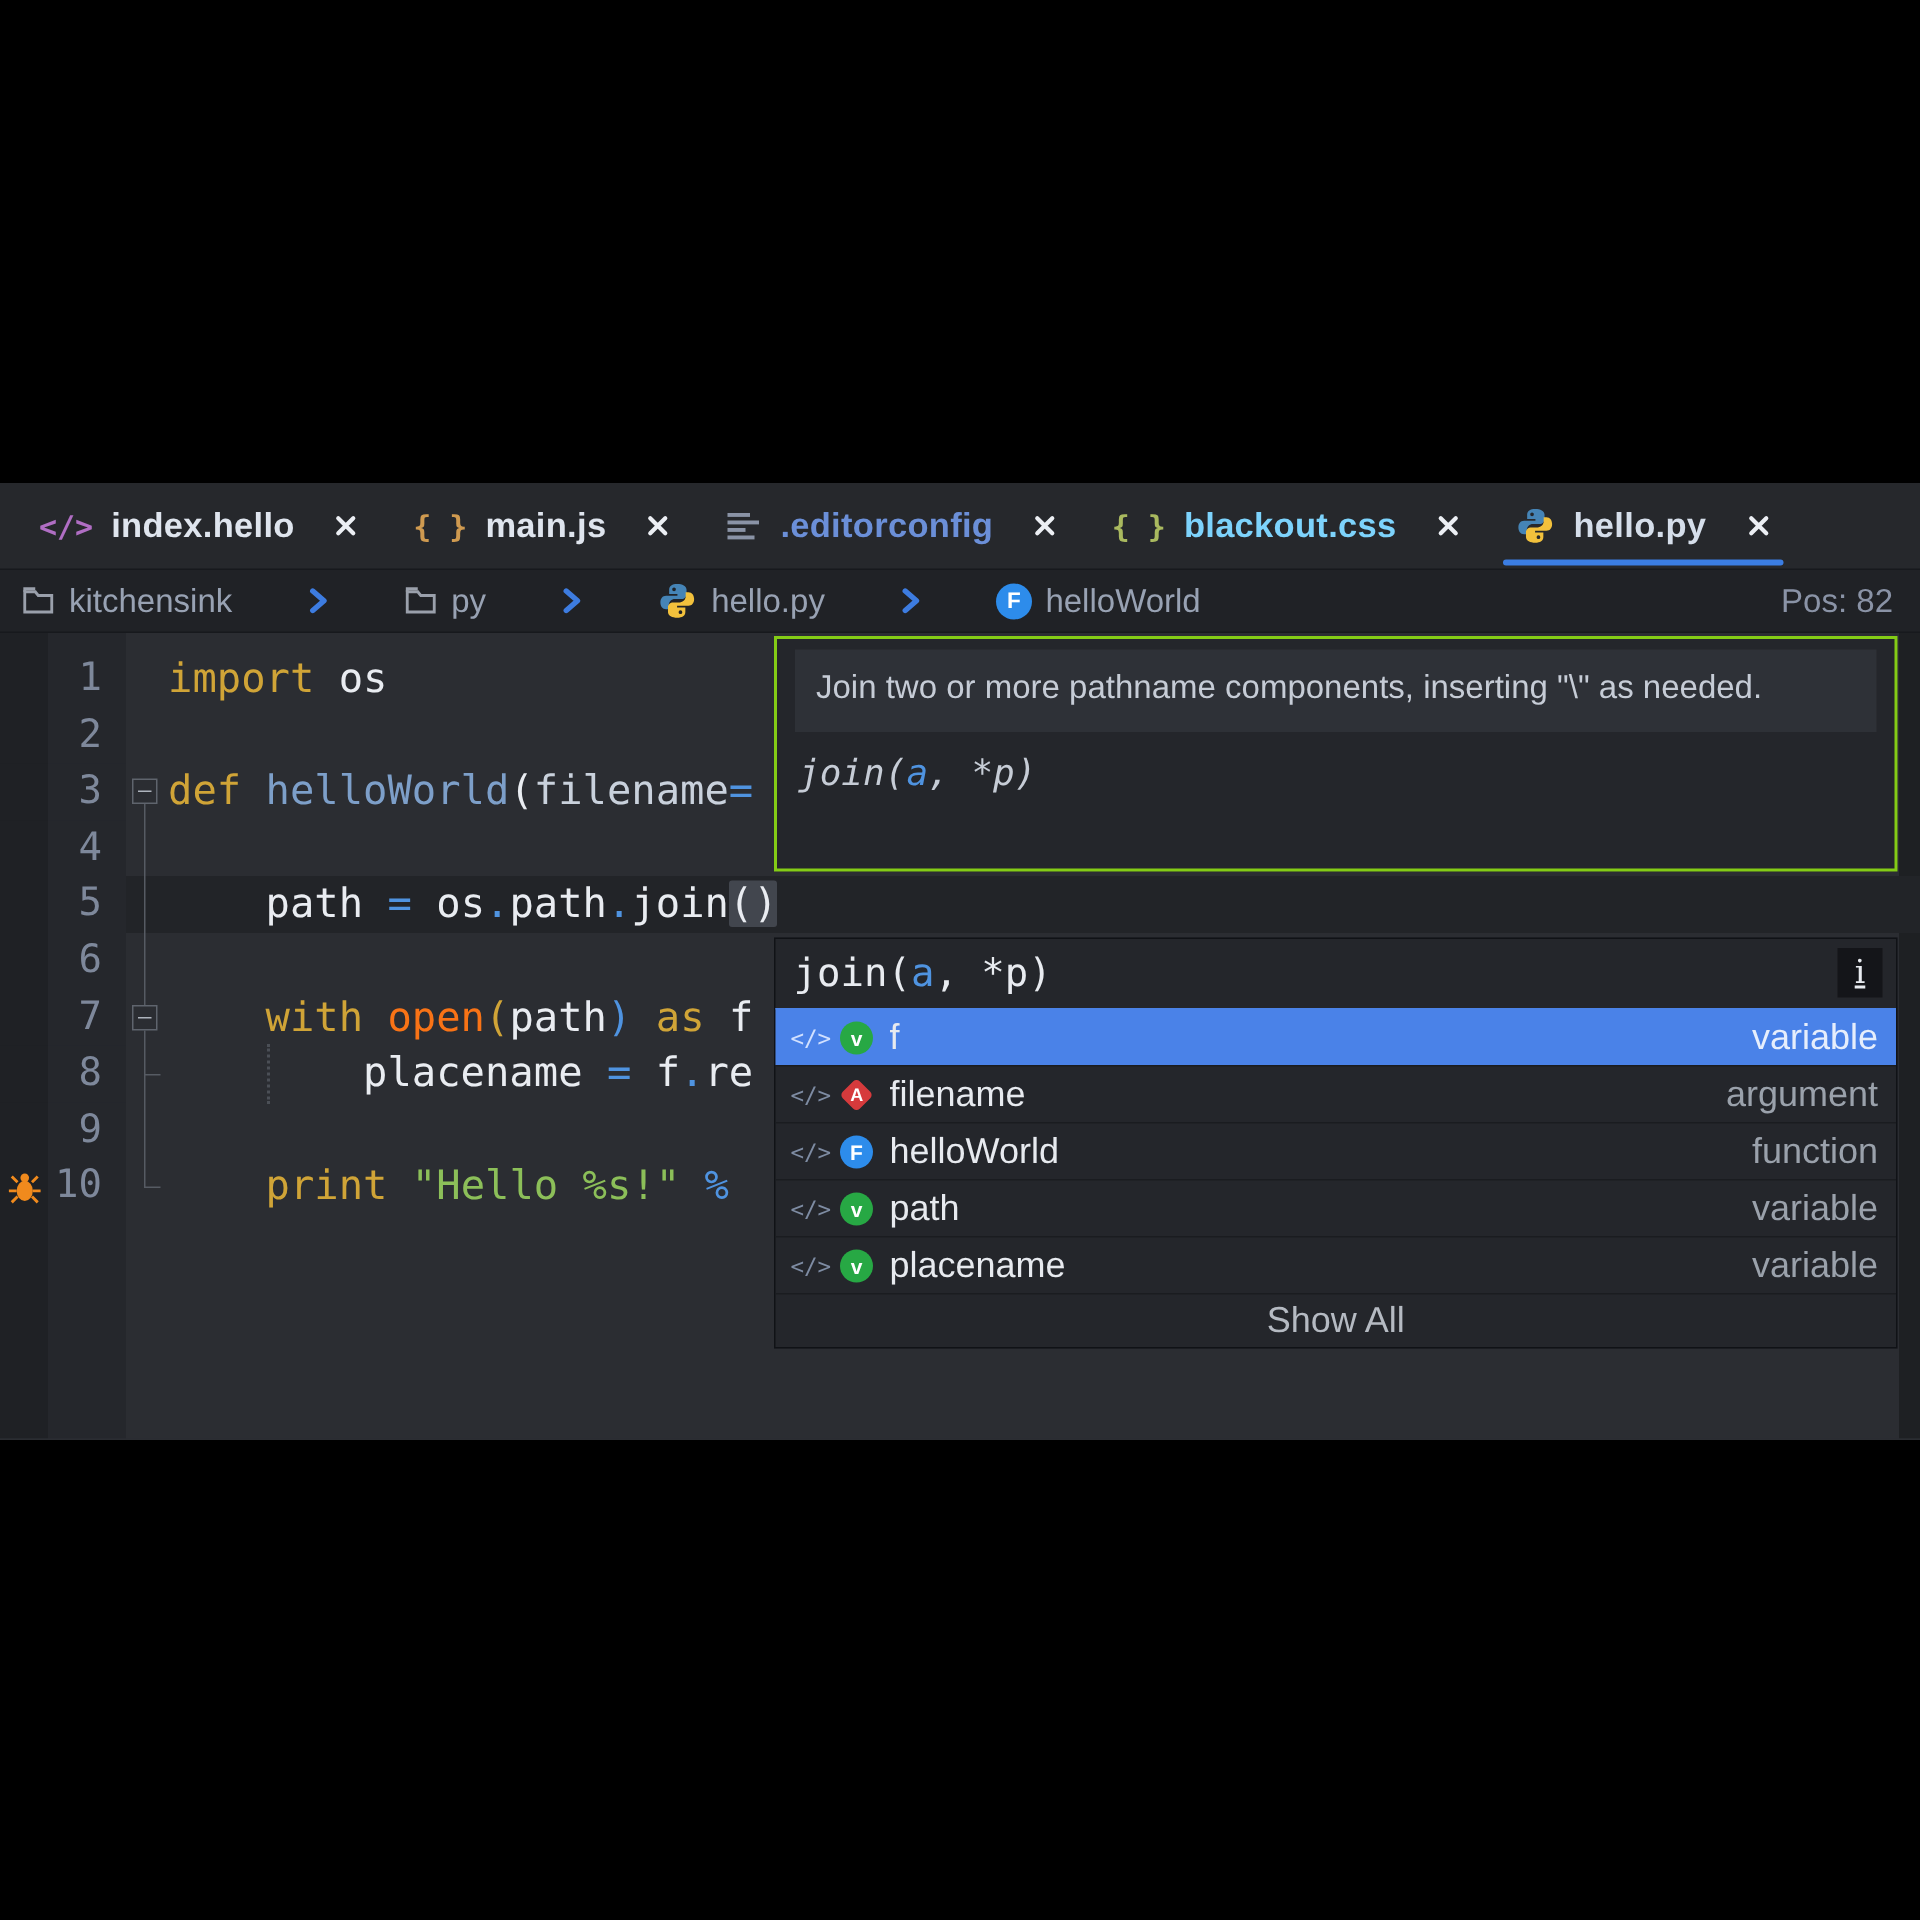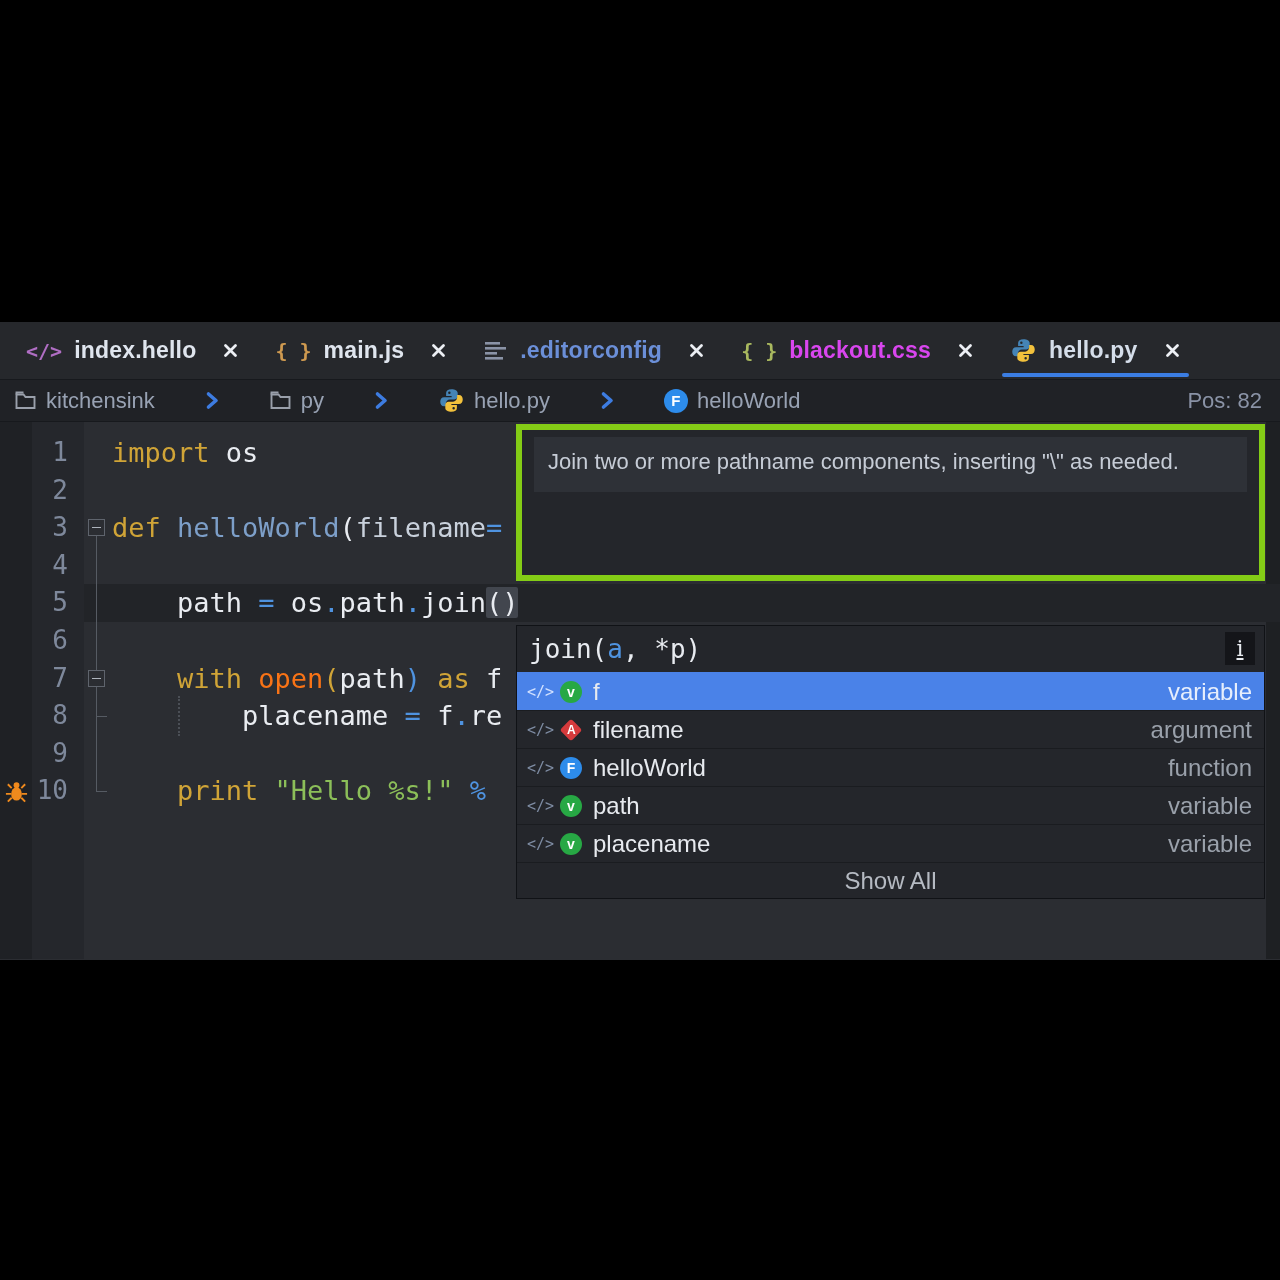--- a/index.html
+++ b/index.html
@@ -46,21 +46,21 @@
   .rstrip{position:absolute;right:0;top:0;bottom:0;width:14px;background:#1e2023;}
 
   
   .foldbox{position:absolute;width:17px;height:17px;border:1px solid #5f646d;background:#2b2d32;}
   .foldbox::after{content:"";position:absolute;left:3px;right:3px;top:7px;height:1px;background:#aeb4bd;}
   .fline{position:absolute;background:#565b63;}
   .iguide{position:absolute;border-left:2px dotted #4b4f56;width:0;}
 
   
   .doc-popup{position:absolute;left:516px;top:2px;width:749px;height:157px;background:#24262b;
-    border:6px solid #84cc16;z-index:5;}
+    border:2px solid #84cc16;z-index:5;}
   .doc-box{margin:7px 12px 0 12px;background:#2e3137;padding:7px 14px 13px 14px;color:#c6ccd6;
     font-size:22px;line-height:35px;}
   .doc-sig{margin:13px 0 0 14px;font-family:"DejaVu Sans Mono",monospace;font-style:italic;
     font-size:24px;color:#c6ccd6;}
   .sig-arg{color:#4f93e0;}
 
   
   .comp-popup{position:absolute;left:516px;top:203px;width:749px;background:#24262b;
     border:1px solid #101216;z-index:6;}
   .comp-header{height:46px;position:relative;display:flex;align-items:center;padding:0 12px;
@@ -118,21 +118,21 @@
         </svg>
         <span class="tlabel" style="color:#6b8fd8">.editorconfig</span>
         <span class="close">
           <svg width="17" height="17" viewBox="0 0 17 17">
             <path d="M3.5 3.5 L13.5 13.5 M13.5 3.5 L3.5 13.5" stroke="#eceff4" stroke-width="2.8" stroke-linecap="round"></path>
           </svg>
         </span>
       </div>
       <div class="tab">
         <span class="gi" style="color:#a9b95f">{ }</span>
-        <span class="tlabel" style="color:#d946ef">blackout.css</span>
+        <span class="tlabel" style="color:#7dd3fc">blackout.css</span>
         <span class="close">
           <svg width="17" height="17" viewBox="0 0 17 17">
             <path d="M3.5 3.5 L13.5 13.5 M13.5 3.5 L3.5 13.5" stroke="#eceff4" stroke-width="2.8" stroke-linecap="round"></path>
           </svg>
         </span>
       </div>
       <div class="tab active">
         <svg width="27" height="27" viewBox="0 0 24 24">
           <path d="M12 2c-3 0-4.8 1.2-4.8 3.4V8h4.9v1H5.4C3.2 9 2 10.7 2 13c0 2.2 1.2 4 3.4 4H7v-2.4C7 12.6 8.6 11 10.6 11h4c1.7 0 2.9-1.3 2.9-3V5.4C17.5 3.2 15 2 12 2zm-1.9 2.1a1.1 1.1 0 110 2.2 1.1 1.1 0 010-2.2z" fill="#4584b6"></path>
           <path d="M12 22c3 0 4.8-1.2 4.8-3.4V16h-4.9v-1h6.7c2.2 0 3.4-1.7 3.4-4 0-2.2-1.2-4-3.4-4H17v2.4c0 2-1.6 3.6-3.6 3.6h-4c-1.7 0-2.9 1.3-2.9 3v2.6C6.5 20.8 9 22 12 22zm1.9-2.1a1.1 1.1 0 110-2.2 1.1 1.1 0 010 2.2z" fill="#f2c13c"></path>
@@ -289,20 +289,21 @@
     <div class="foldbox" style="left:88px;top:97px;"></div>
     <div class="foldbox" style="left:88px;top:248px;"></div>
     <div class="fline" style="left:96px;top:114px;width:1px;height:134px;"></div>
     <div class="fline" style="left:96px;top:265px;width:1px;height:105px;"></div>
     <div class="fline" style="left:96px;top:294px;width:11px;height:1px;"></div>
     <div class="fline" style="left:96px;top:369px;width:11px;height:1px;"></div>
     <div class="iguide" style="left:178px;top:274px;height:40px;"></div>
 
     <div class="doc-popup">
       <div class="doc-box">Join two or more pathname components, inserting "\" as needed.</div>
+      <div class="doc-sig"><span>join(</span><span class="sig-arg">a</span><span>, *p)</span></div>
     </div>
 
     <div class="comp-popup">
       <div class="comp-header">
         <span>join(</span>
           <span class="sig-arg">a</span>
           <span>, *p)</span>
         <span class="info-btn">i</span>
       </div>
       <div id="comp-list">

